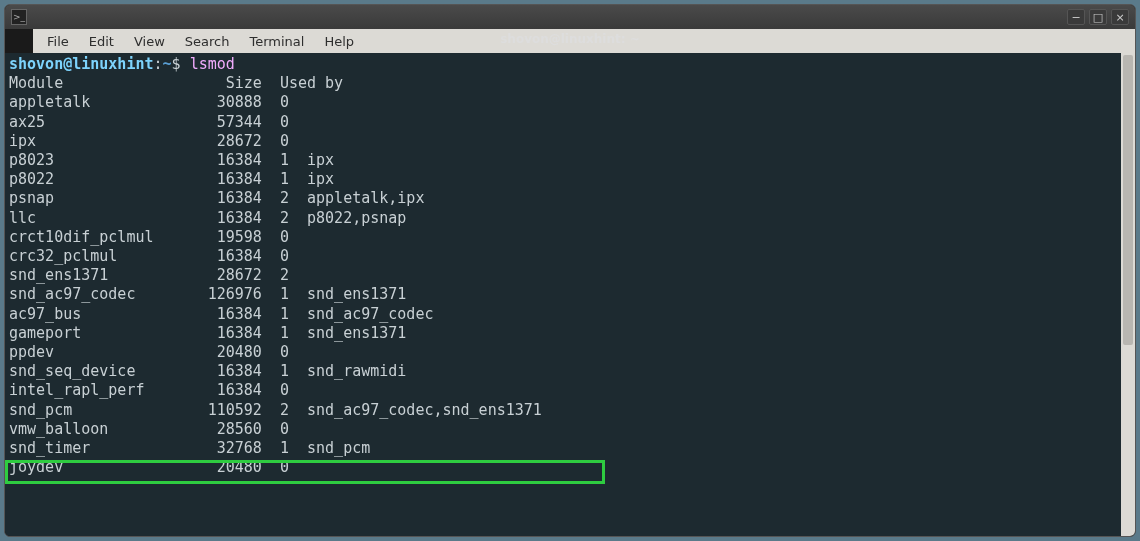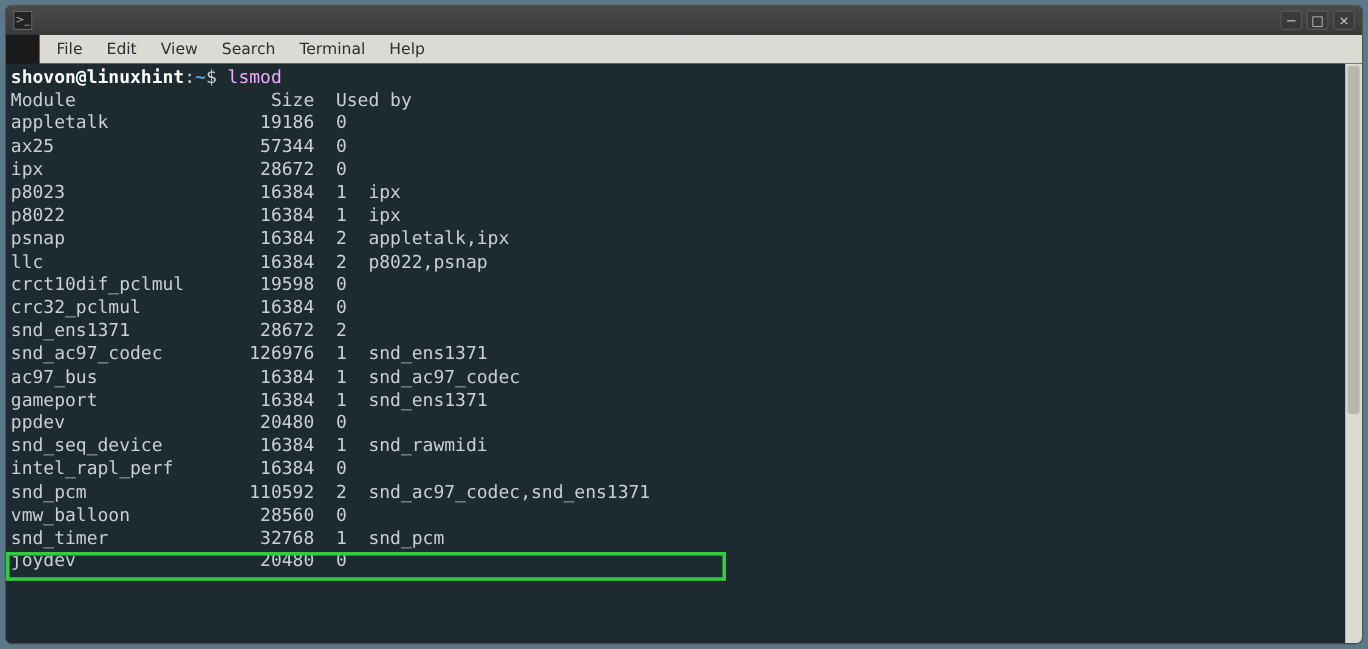--- a/index.html
+++ b/index.html
@@ -110,21 +110,21 @@
     }
     .scrollbar-thumb {
       position: absolute;
       left: 2px;
       right: 2px;
       top: 2px;
       height: 60%;
       background: #b8b6b1;
       border-radius: 2px;
     }
-    .prompt-user { color: #ffffff; font-weight: bold; }
+    .prompt-user { color: #7dd3fc; font-weight: bold; }
     .prompt-sep { color: #c8d0d4; }
     .prompt-path { color: #5a9fd4; font-weight: bold; }
     .prompt-dollar { color: #c8d0d4; }
     .cmd { color: #f0abfc; }
     .row {
       white-space: pre;
       font-family: inherit;
     }
     .highlight-box {
       position: absolute;
@@ -159,21 +159,21 @@
     <div class="menu-item">Terminal</div>
     <div class="menu-item">Help</div>
   </div>
 
   <div class="terminal" id="term">
     <div class="scrollbar">
       <div class="scrollbar-thumb"></div>
     </div>
       <div class="row"><span class="prompt-user">shovon@linuxhint</span><span class="prompt-sep">:</span><span class="prompt-path">~</span><span class="prompt-dollar">$ </span><span class="cmd">lsmod</span></div>
       <div class="row">Module                  Size  Used by</div>
-      <div class="row">appletalk              19186  0  </div>
+      <div class="row">appletalk              30888  0  </div>
       <div class="row">ax25                   57344  0  </div>
       <div class="row">ipx                    28672  0  </div>
       <div class="row">p8023                  16384  1  ipx</div>
       <div class="row">p8022                  16384  1  ipx</div>
       <div class="row">psnap                  16384  2  appletalk,ipx</div>
       <div class="row">llc                    16384  2  p8022,psnap</div>
       <div class="row">crct10dif_pclmul       19598  0  </div>
       <div class="row">crc32_pclmul           16384  0  </div>
       <div class="row">snd_ens1371            28672  2  </div>
       <div class="row">snd_ac97_codec        126976  1  snd_ens1371</div>

